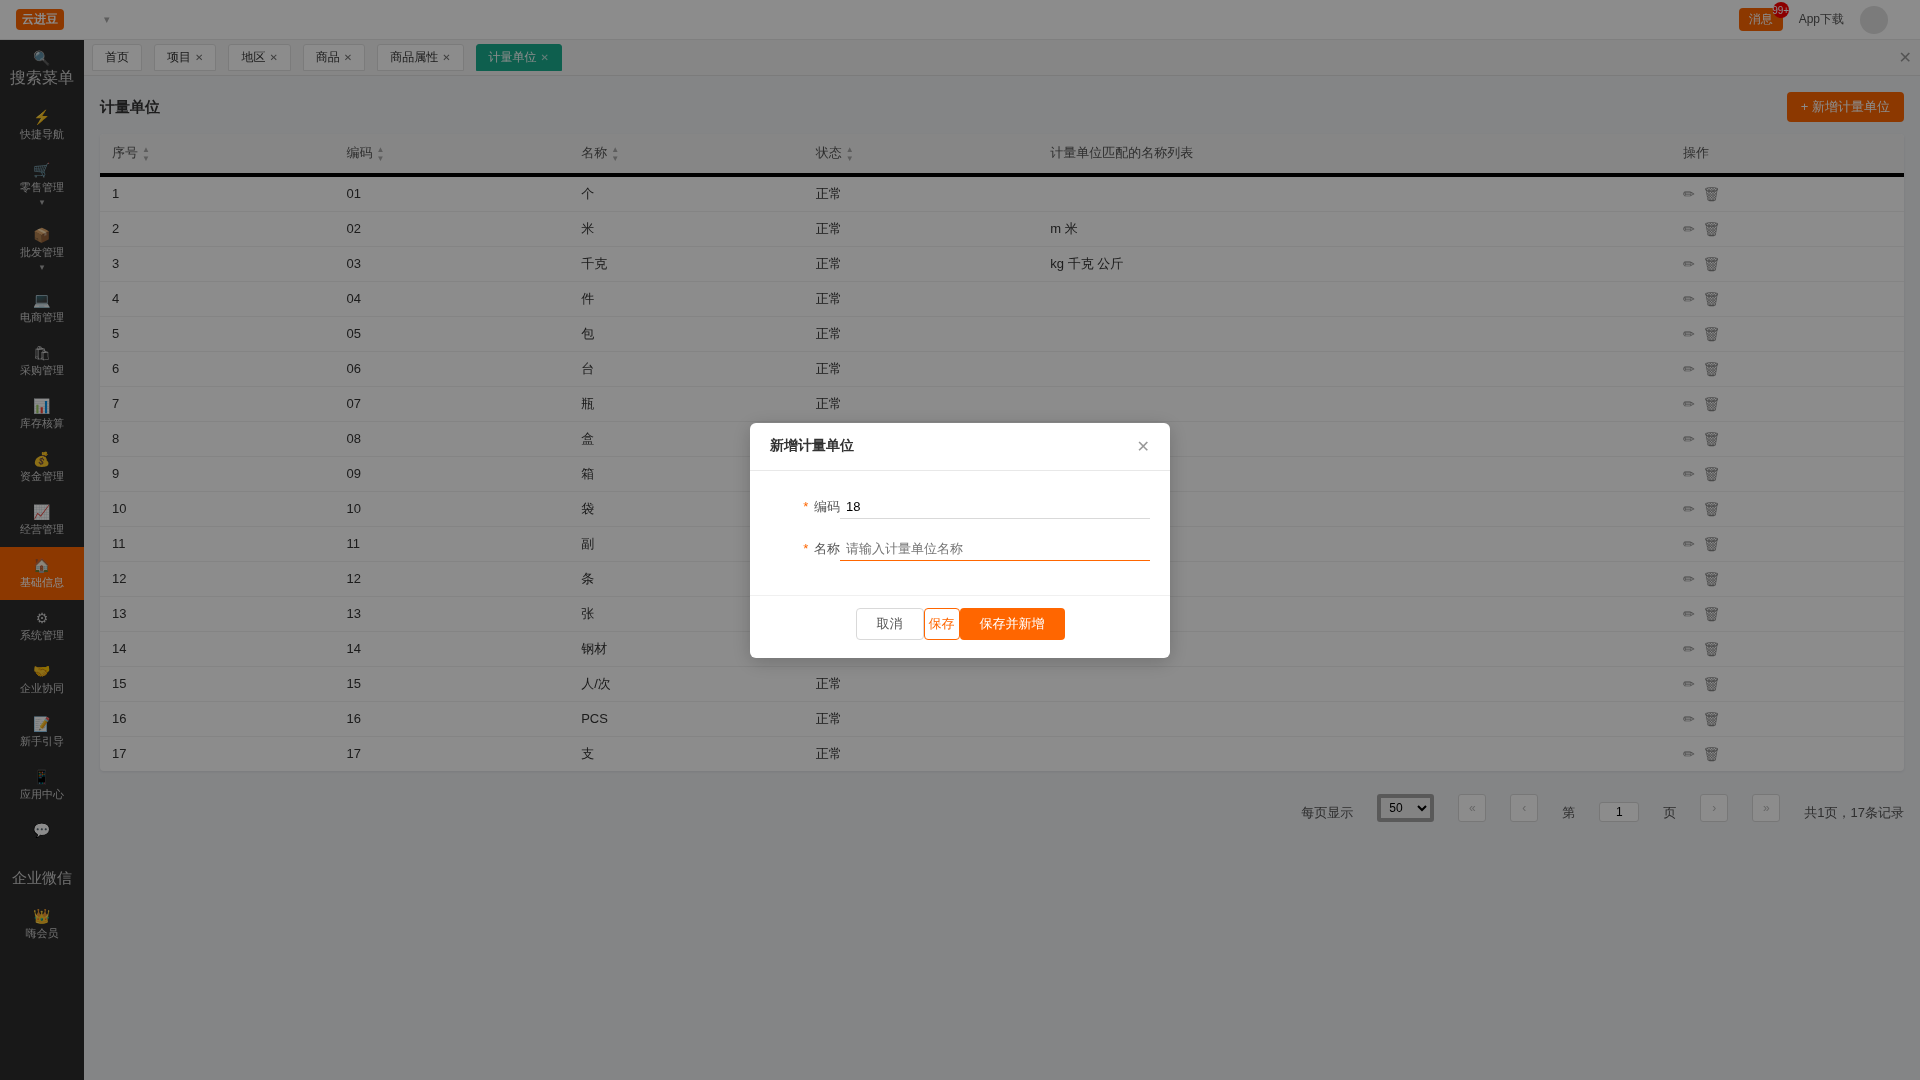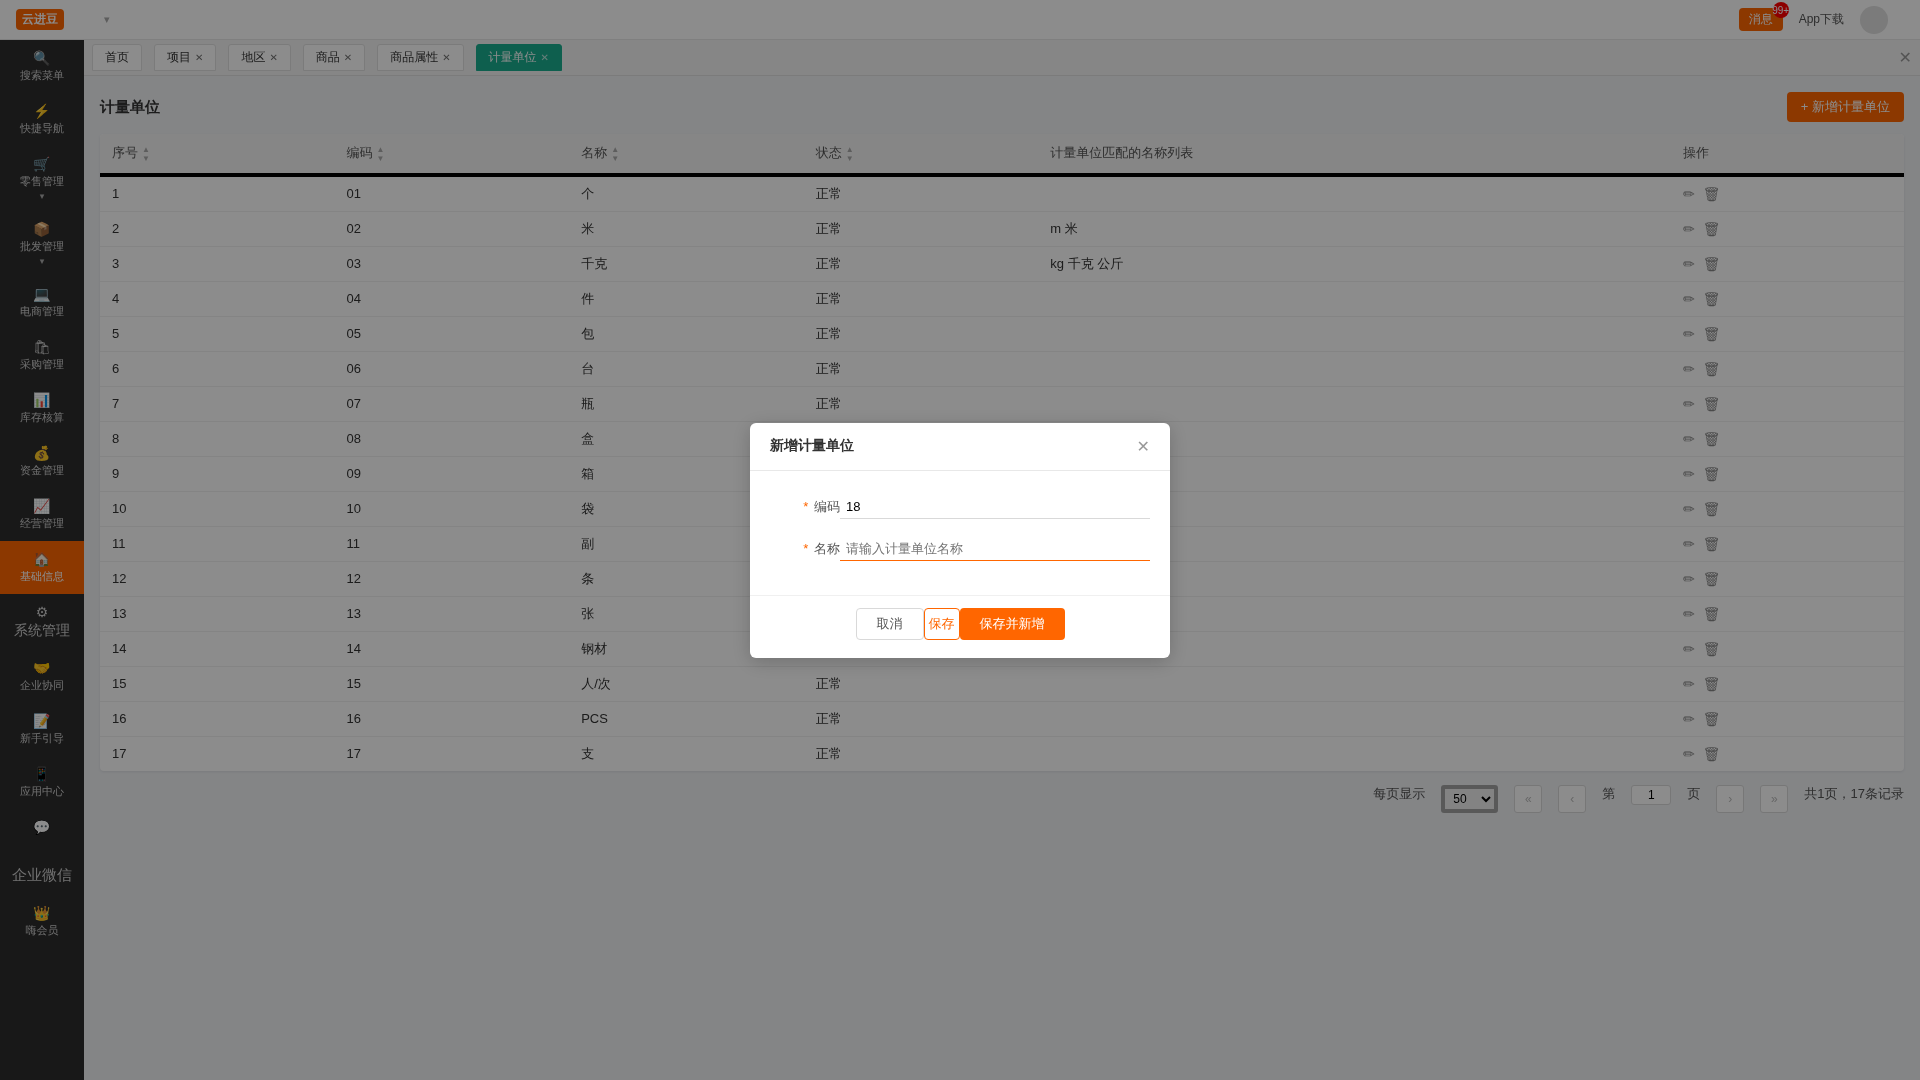--- a/index.html
+++ b/index.html
@@ -47,21 +47,21 @@
     .data-table thead tr { background: #f5f5f5; }
     .data-table th { padding: 10px 12px; text-align: left; font-size: 13px; color: #555; font-weight: normal; border-bottom: 4px solid #000000; white-space: nowrap; }
     .data-table th .sort-icons { display: inline-flex; flex-direction: column; margin-left: 4px; font-size: 8px; color: #aaa; vertical-align: middle; }
     .data-table td { padding: 8px 12px; font-size: 13px; color: #333; border-bottom: 1px solid #f0f0f0; }
     .data-table tr:last-child td { border-bottom: none; }
     .status-normal { color: #333; }
     .action-btns { display: flex; gap: 8px; }
     .action-btn { background: none; border: none; cursor: pointer; font-size: 14px; color: #888; }
 
     
-    .pagination-bar { display: flex; align-items: flex-start; justify-content: flex-end; gap: 16px; padding: 14px 0 4px; font-size: 13px; color: #555; }
+    .pagination-bar { display: flex; align-items: flex-end; justify-content: flex-end; gap: 24px; padding: 23px 0 4px; font-size: 13px; color: #555; }
     .page-size-select { border: 4px solid #a3a3a3; border-radius: 3px; padding: 2px 4px; font-size: 12px; }
     .page-btn { width: 28px; height: 28px; border: 1px solid #d9d9d9; background: #fff; border-radius: 3px; cursor: pointer; display: flex; align-items: center; justify-content: center; font-size: 12px; }
     .page-btn.disabled { color: #bbb; cursor: not-allowed; }
     .page-num-input { width: 40px; border: 1px solid #d9d9d9; border-radius: 3px; text-align: center; padding: 2px; font-size: 12px; }
 
     
     .overlay { position: fixed; top: 0; left: 0; width: 100%; height: 100%; background: rgba(0,0,0,0.45); z-index: 100; display: flex; align-items: center; justify-content: center; }
     .modal { background: #fff; border-radius: 6px; width: 420px; box-shadow: 0 4px 20px rgba(0,0,0,0.2); overflow: hidden; }
     .modal-header { padding: 14px 20px; font-size: 14px; font-weight: bold; color: #333; border-bottom: 1px solid #e8e8e8; display: flex; align-items: center; justify-content: space-between; }
     .modal-close { background: none; border: none; cursor: pointer; font-size: 16px; color: #999; }
@@ -96,21 +96,21 @@
     <span class="user-name"></span>
   </div>
 </div>
 
 <div class="main-layout">
 
   <div class="sidebar">
 
     <div class="sidebar-item">
       <span class="sidebar-item-icon">🔍</span>
-      <span style="font-size:11px;">搜索菜单</span>
+      <span style="font-size:16px;">搜索菜单</span>
     </div>
 
     <div class="sidebar-item">
       <span class="sidebar-item-icon">⚡</span>
       <span style="font-size:11px;">快捷导航</span>
     </div>
 
     <div class="sidebar-item">
       <span class="sidebar-item-icon">🛒</span>
       <span style="font-size:11px;">零售管理</span>
@@ -140,21 +140,21 @@
     <div class="sidebar-item">
       <span class="sidebar-item-icon">📈</span>
       <span style="font-size:11px;">经营管理</span>
     </div>
     <div class="sidebar-item active">
       <span class="sidebar-item-icon">🏠</span>
       <span style="font-size:11px;">基础信息</span>
     </div>
     <div class="sidebar-item">
       <span class="sidebar-item-icon">⚙</span>
-      <span style="font-size:14px;">系统管理</span>
+      <span style="font-size:11px;">系统管理</span>
     </div>
     <div class="sidebar-item">
       <span class="sidebar-item-icon">🤝</span>
       <span style="font-size:11px;">企业协同</span>
     </div>
     <div class="sidebar-item">
       <span class="sidebar-item-icon">📝</span>
       <span style="font-size:11px;">新手引导</span>
     </div>
     <div class="sidebar-item">

